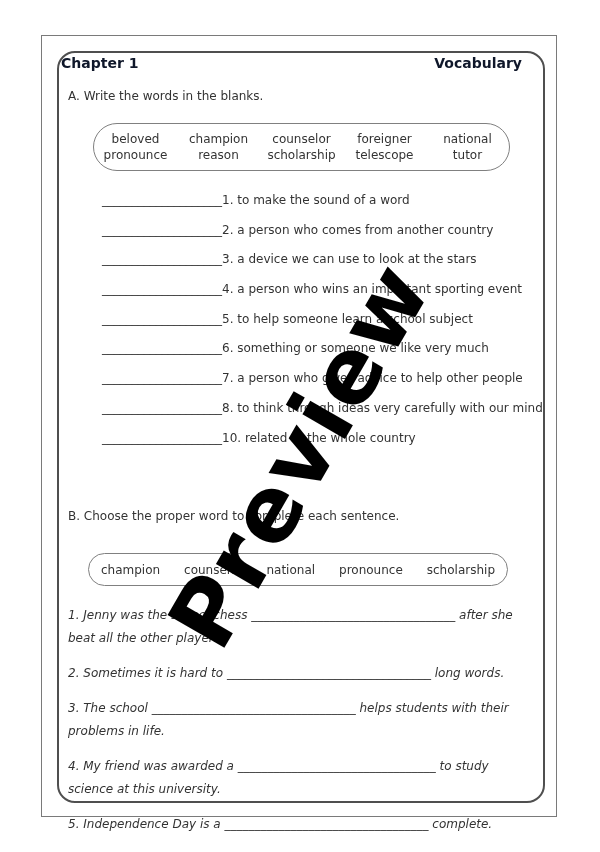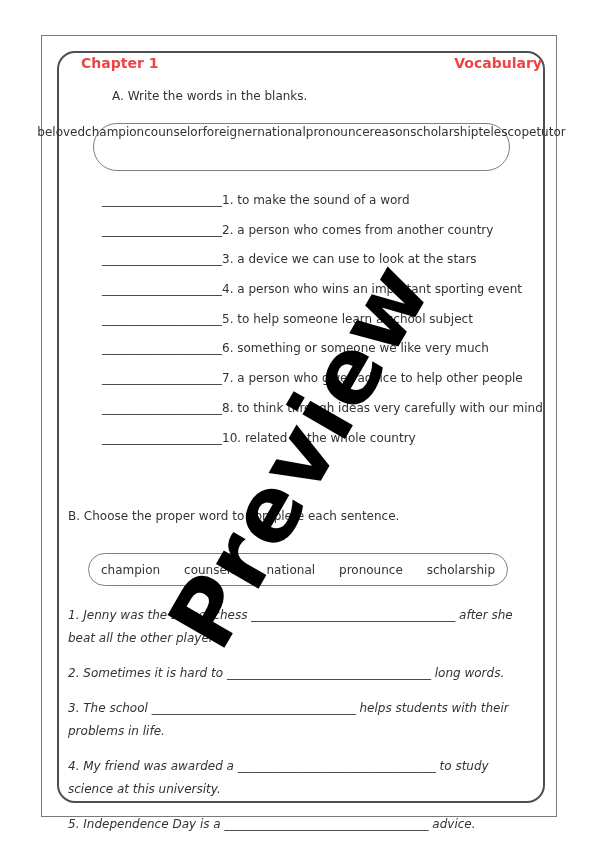--- a/index.html
+++ b/index.html
@@ -20,44 +20,44 @@
   }
   .sheet-border {
     position: absolute;
     left: 57px; top: 51px;
     width: 488px; height: 752px;
     border: 2px solid #4f4f4f;
     border-radius: 18px;
   }
   .header-row {
     position: absolute;
-    left: 81px; top: 55px;
+    left: 61px; top: 55px;
     width: 461px;
     display: flex;
     justify-content: space-between;
     font-size: 14px;
     font-weight: bold;
-    color: #ef4444;
+    color: #0f172a;
   }
   .sec-heading {
     position: absolute;
     font-size: 12px;
     line-height: 17px;
     color: #333333;
   }
-  .sec-heading.a { left: 68px; top: 88px; margin-left: 44px; }
+  .sec-heading.a { left: 68px; top: 88px; }
   .sec-heading.b { left: 68px; top: 508px; }
   .word-bank-a {
     position: absolute;
     left: 93px; top: 123px;
     width: 417px; height: 48px;
     border: 1px solid #808080;
     border-radius: 24px;
     display: flex;
-    flex-direction: row;
+    flex-direction: column;
     justify-content: center;
     background: transparent;
   }
   .bank-row {
     display: grid;
     grid-template-columns: repeat(5, 1fr);
     font-size: 12px;
     line-height: 16px;
     text-align: center;
   }
@@ -160,16 +160,16 @@
   <span>national</span>
   <span>pronounce</span>
   <span>scholarship</span>
 </div>
 
 <div class="sentences">
   <p><span>1. Jenny was the school chess </span><span>__________________________________</span><span> after she beat all the other players.</span></p>
   <p><span>2. Sometimes it is hard to </span><span>__________________________________</span><span> long words.</span></p>
   <p><span>3. The school </span><span>__________________________________</span><span> helps students with their problems in life.</span></p>
   <p><span>4. My friend was awarded a </span><span>_________________________________</span><span> to study science at this university.</span></p>
-  <p><span>5. Independence Day is a </span><span>__________________________________</span><span> advice.</span></p>
+  <p><span>5. Independence Day is a </span><span>__________________________________</span><span> complete.</span></p>
 </div>
 
 <div class="watermark">Preview</div>
 
 </body></html>

